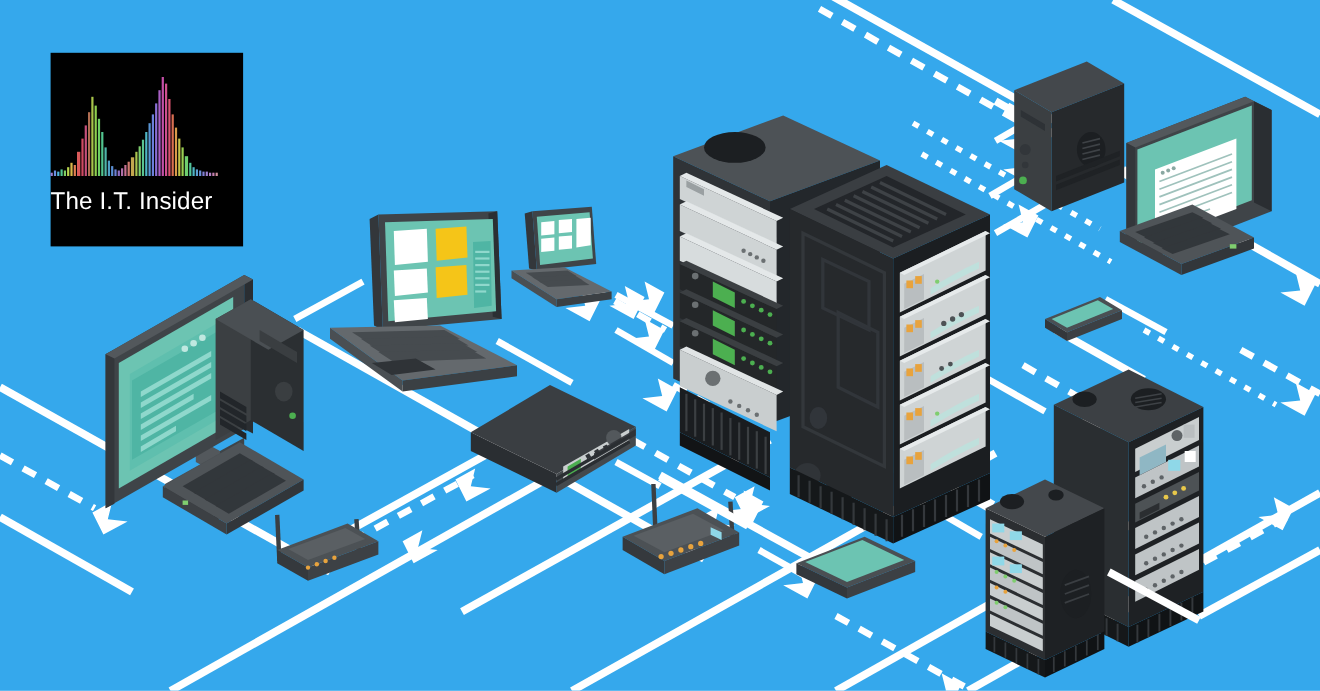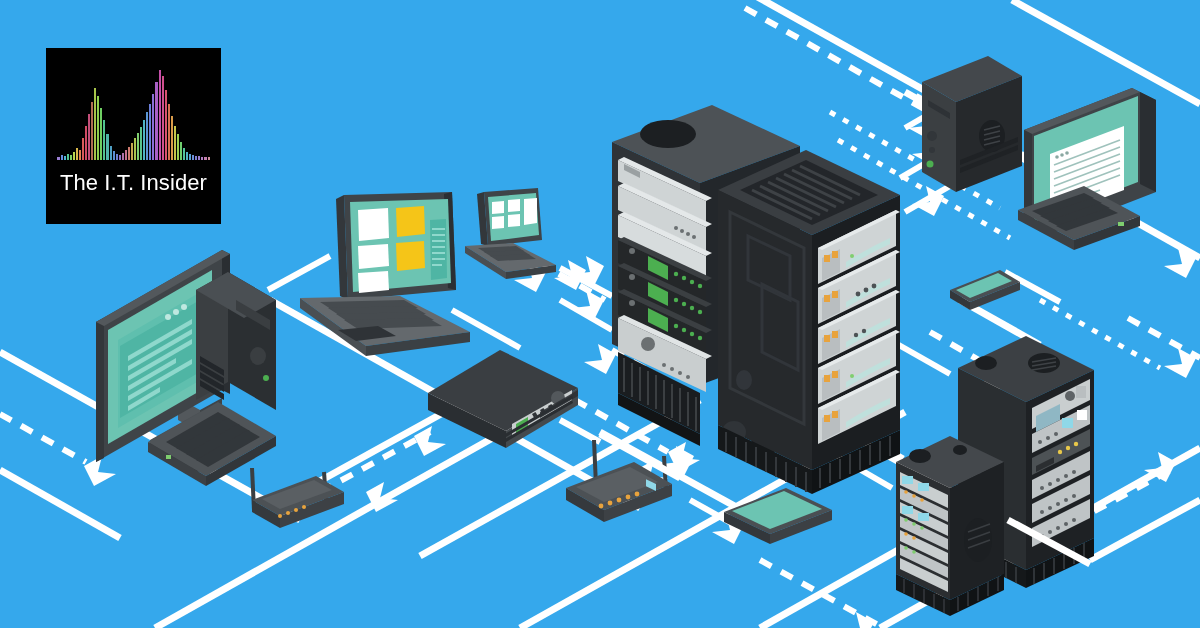--- a/index.html
+++ b/index.html
@@ -15,21 +15,21 @@
   }
   #scene { position:absolute; inset:0; }
 
   
   .logo-badge {
     position:absolute;
     left:46px; top:48px;
     width:175px; height:176px;
     background:#000000;
     display:flex; flex-direction:column;
-    align-items:center; justify-content:flex-end;
+    justify-content:flex-end;
     padding-bottom:4px;
   }
   .logo-spectrum {
     width:152px; height:94px;
     display:flex; align-items:flex-end; justify-content:center;
     gap:1px;
   }
   .logo-spectrum i { display:block; width:3px; border-radius:0; }
   .logo-text {
     color:#ffffff;

